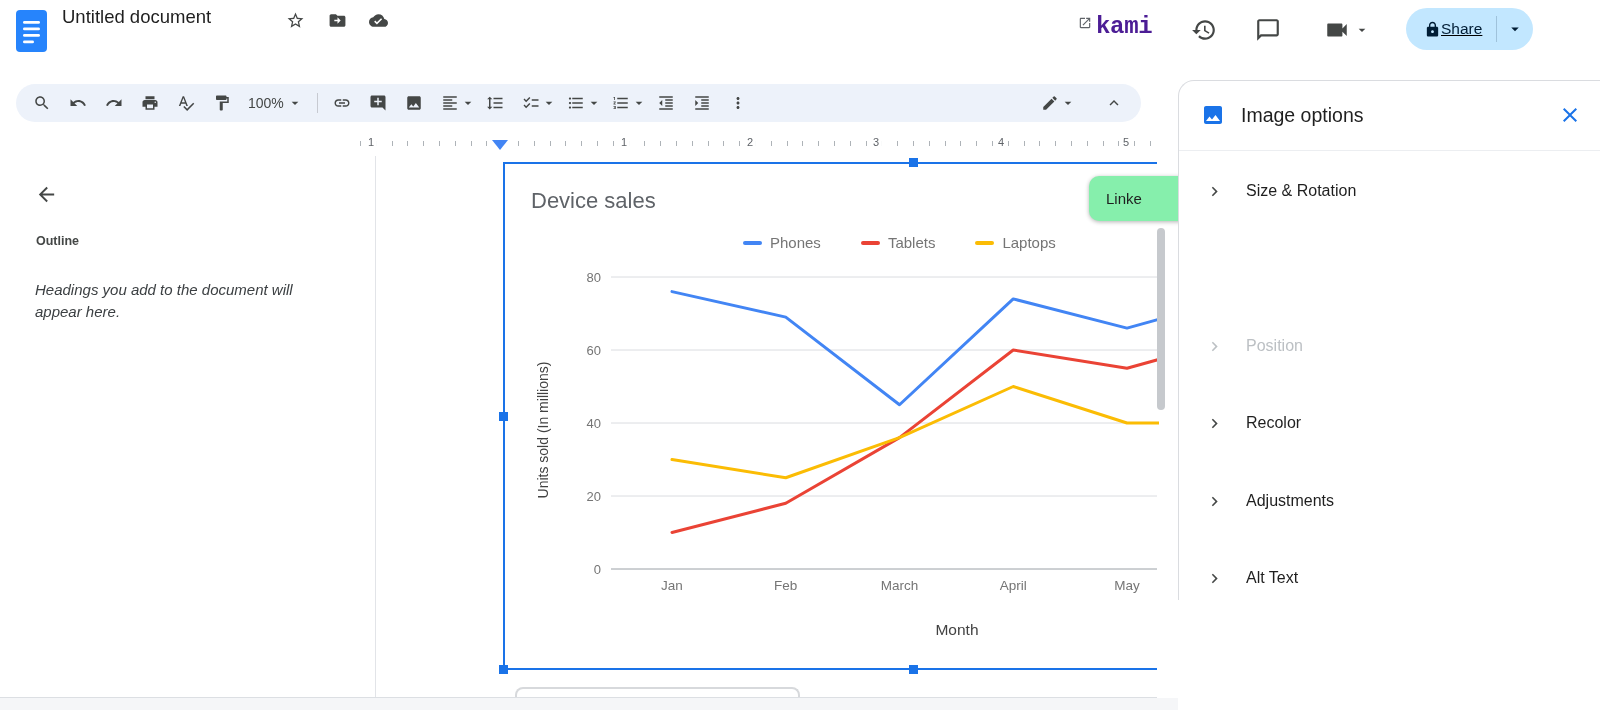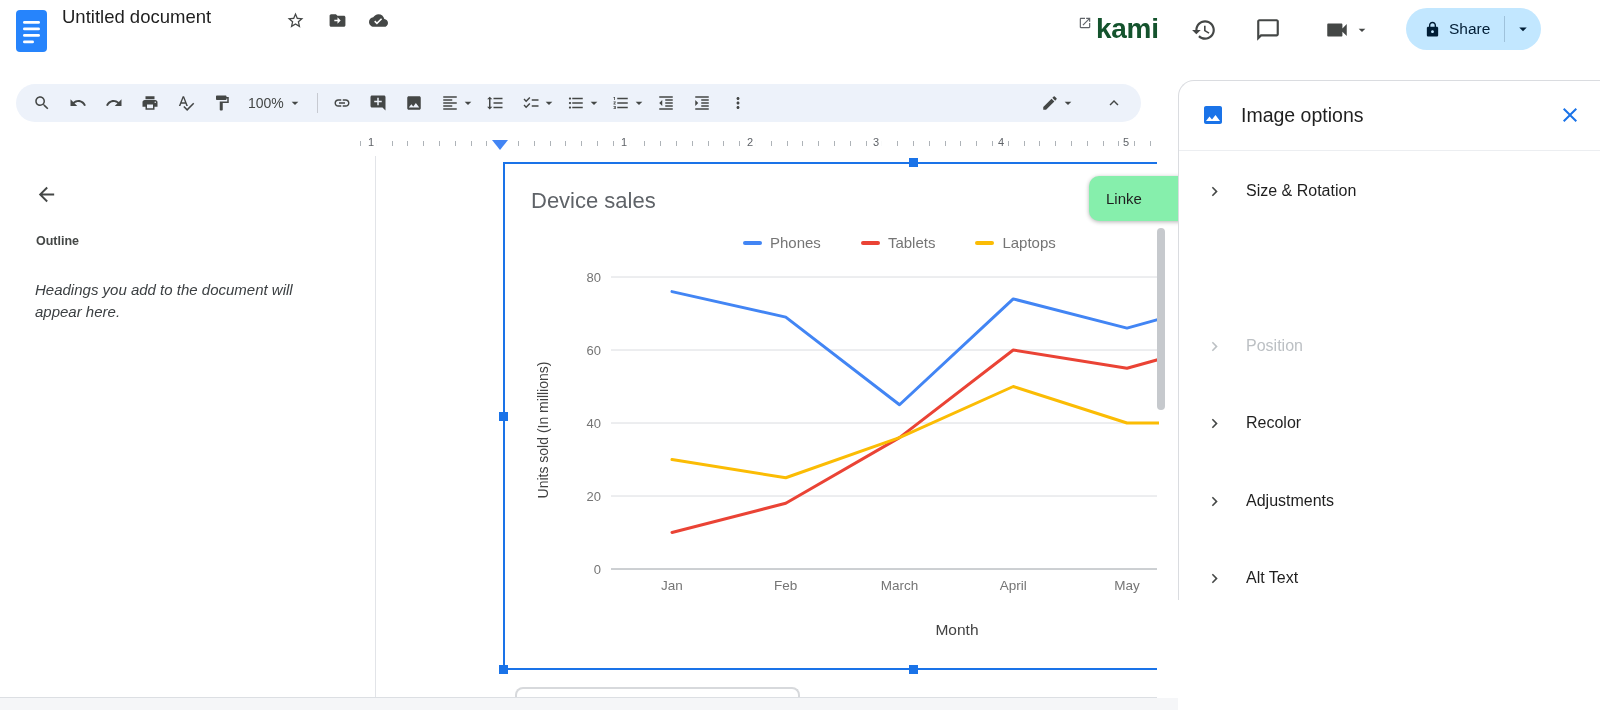--- a/index.html
+++ b/index.html
@@ -13,24 +13,24 @@
 
   
   .docs-logo { left:16px; top:10px; width:31px; height:42px; }
   .doc-title { left:62px; top:6px; font-size:18.5px; color:#1f1f1f; }
   .title-ic { top:11px; width:19px; height:19px; color:#444746; }
   .menubar { left:54px; top:36px; display:flex; }
   .menu-item { font-size:15.3px; color:#1f1f1f; padding:3px 8px; border-radius:6px; cursor:default; }
   .hdr-right-btn { top:17px; width:26px; height:26px; color:#444746; }
   .kami { left:1078px; top:13px; display:flex; align-items:flex-start; }
   .kami .ic { width:14px; height:14px; margin:3px 4px 0 0; color:#5f6368; }
-  .kami-text { font-size:28px; font-weight:700; color:#14532d; letter-spacing:-0.3px; }
+  .kami-text { font-size:24px; font-weight:700; color:#4c1d95; letter-spacing:-0.3px;font-family:Liberation Mono, monospace; }
   .video-dd { left:1354px; top:22px; width:16px; height:16px; }
   .share-pill { left:1406px; top:8px; height:42px; background:#c2e7ff; border-radius:21px; display:flex; align-items:stretch; overflow:hidden; }
-  .share-main { display:flex; align-items:center; gap:8px; padding:0 14px 0 18px; }
+  .share-main { display:flex; align-items:center; padding:0 14px 0 18px;text-decoration:underline; }
   .share-main .ic { width:17px; height:17px; color:#001d35; }
   .share-label { font-size:15.5px; font-weight:500; color:#001d35; }
   .share-sep { width:1px; background:rgba(0,29,53,.18); margin:8px 0; }
   .share-dd { display:flex; align-items:center; padding:0 9px; }
   .share-dd .ic { width:18px; height:18px; color:#001d35; }
 
   
   .toolbar { left:16px; top:84px; width:1125px; height:38px; background:#edf2fa; border-radius:20px; display:flex; align-items:center; padding:0 8px; }
   .tbtn { width:30px; height:30px; margin:0 3px; border-radius:6px; display:flex; align-items:center; justify-content:center; color:#444746; }
   .tdd { width:14px; height:30px; margin-left:-4px; margin-right:2px; display:flex; align-items:center; justify-content:center; color:#444746; }

